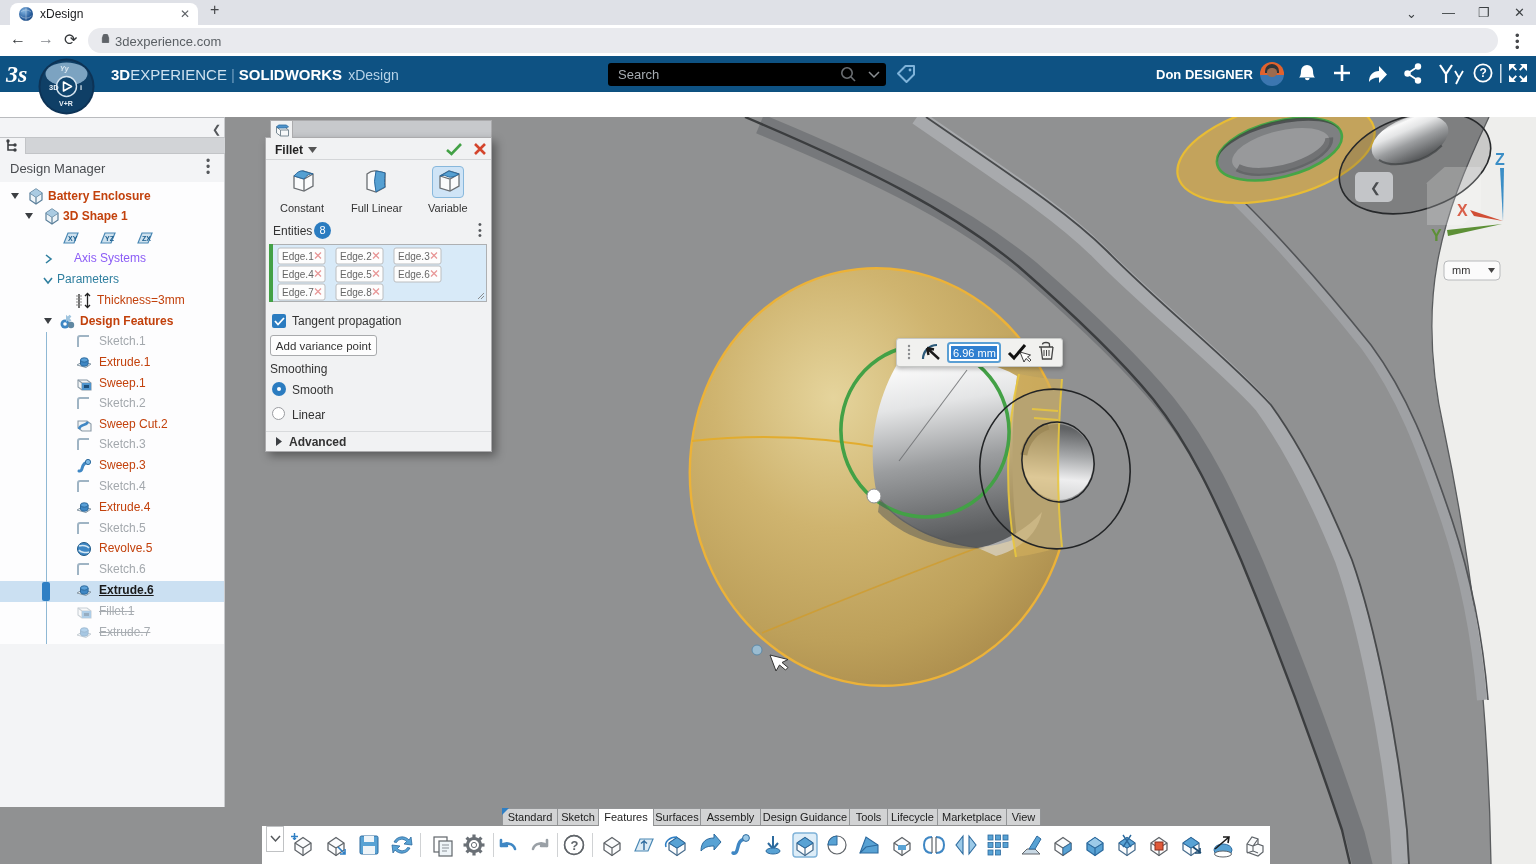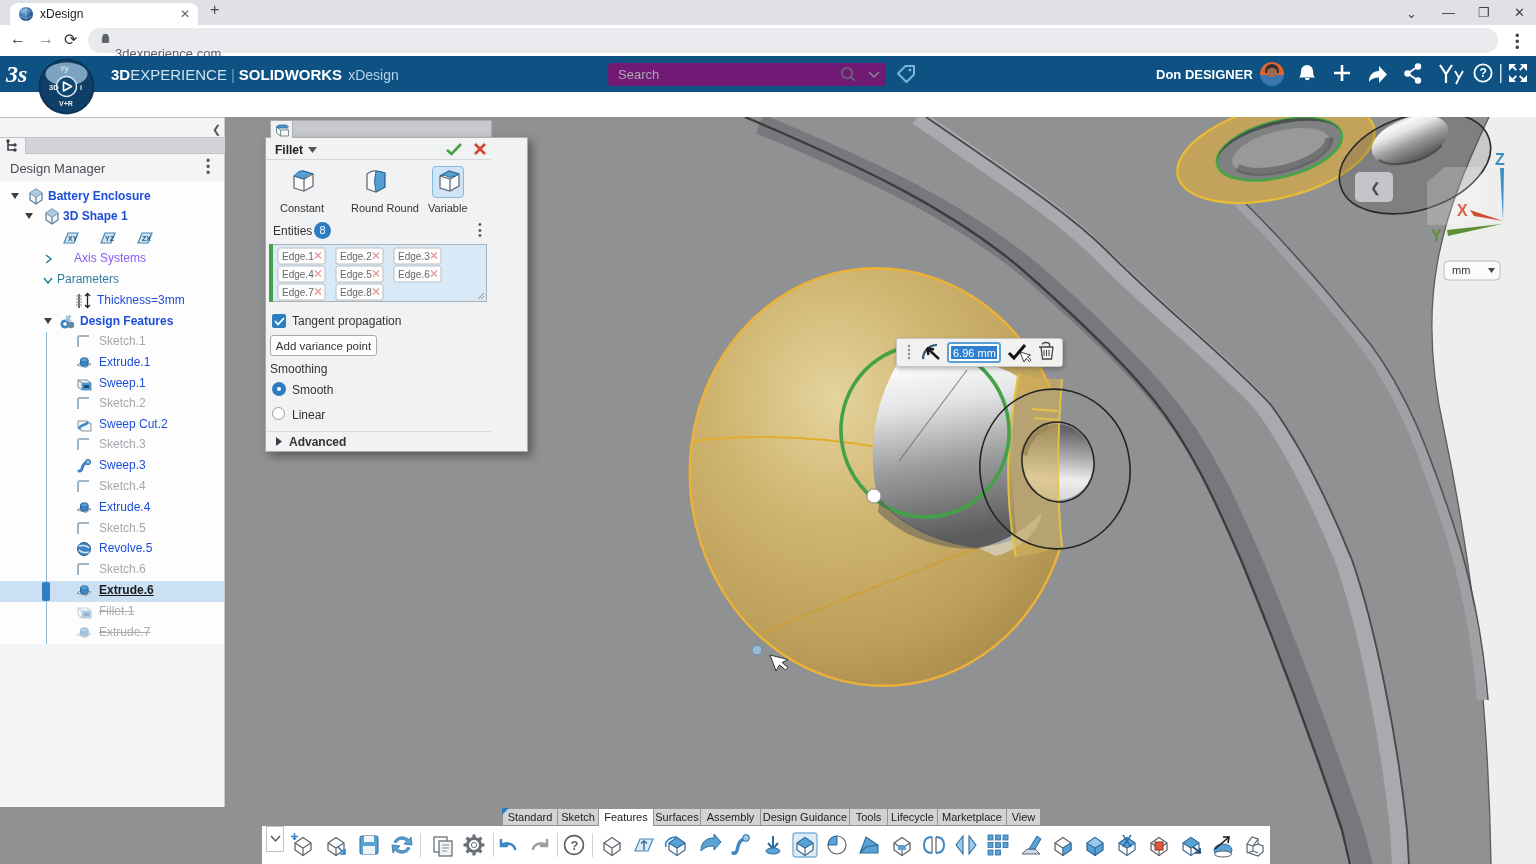--- a/index.html
+++ b/index.html
@@ -11,55 +11,55 @@
   #tab .fav { position:absolute; left:9px; top:4px; width:14px; height:14px; border-radius:50%;
       background:radial-gradient(circle at 35% 30%, #7fb2e0 0%, #2a5f9e 55%, #123a6e 100%); }
   #tab .ttl { position:absolute; left:30px; top:4px; font-size:12px; color:#202124; }
   #tab .cls { position:absolute; right:8px; top:4px; font-size:12px; color:#5f6368; }
   #newtab { position:absolute; left:210px; top:1px; font-size:16px; color:#45474a; }
   .winctl { position:absolute; top:5px; font-size:13px; color:#3c4043; }
   #toolrow { position:absolute; left:0; top:25px; width:1536px; height:31px; background:#ffffff; }
   .navbtn { position:absolute; top:30px; font-size:16px; color:#35383b; }
   #addr { position:absolute; left:88px; top:28px; width:1410px; height:25px; background:#e9eaee; border-radius:13px; }
   #addr .lock { position:absolute; left:13px; top:6px; width:9px; height:9px; }
-  #addr .url { position:absolute; left:27px; top:18px; font-size:13px; color:#5a5f64; }
+  #addr .url { position:absolute; left:27px; top:6px; font-size:13px; color:#5a5f64; }
   #dots3 { position:absolute; left:1515px; top:33px; color:#45474a; font-size:13px; letter-spacing:0; line-height:6px; }
   
   #bluebar { position:absolute; left:0; top:56px; width:1536px; height:36px; background:#0e5283; }
   #whitestrip { position:absolute; left:0; top:92px; width:1536px; height:25px; background:#ffffff; box-shadow:0 1px 2px rgba(0,0,0,.35); }
   #brand { position:absolute; left:111px; top:66px; font-size:15px; color:#fff; letter-spacing:0; }
   #brand b { font-weight:bold; }
   #brand .lt { color:#cfe2f0; font-weight:normal; }
   #brand .sep { color:#6f9cbe; font-weight:normal; padding:0 4px; }
   #brand .xd { color:#b7d3e8; font-weight:normal; font-size:14px; padding-left:6px; }
-  #searchbox { position:absolute; left:608px; top:63px; width:278px; height:23px; background:#701a75; border-radius:3px; }
+  #searchbox { position:absolute; left:608px; top:63px; width:278px; height:23px; background:#000000; border-radius:3px; }
   #searchbox .ph { position:absolute; left:10px; top:4px; font-size:13px; color:#a6acb2; }
   #userlbl { position:absolute; left:1156px; top:67px; width:120px; white-space:nowrap; font-size:13px; font-weight:bold; color:#fff; }
   #avatar { position:absolute; left:1260px; top:62px; width:24px; height:24px; border-radius:50%;
      background:linear-gradient(180deg,#e2622d 0%, #e2622d 55%, #3c76b0 55%, #3c76b0 100%); overflow:hidden; }
   #avatar .hair { position:absolute; left:5px; top:2px; width:14px; height:9px; border-radius:7px 7px 0 0; background:#303438; }
   #avatar .face { position:absolute; left:7px; top:6px; width:10px; height:9px; border-radius:45%; background:#9c6b4e; }
   
   #panel { position:absolute; left:0; top:117px; width:225px; height:690px; background:#f3f4f6; border-right:1px solid #c9cbce; border-top:1px solid #b9bbbe; }
   #panel .collapse { position:absolute; left:212px; top:5px; color:#55585c; font-size:11px; }
   #ptabs { position:absolute; left:0; top:19px; width:225px; height:17px; background:#d2d4d7; border-top:1px solid #c2c4c7; border-bottom:1px solid #c2c4c7; }
   #ptab1 { position:absolute; left:0; top:0; width:26px; height:16px; background:#f3f4f6; border-right:1px solid #c2c4c7; }
   #phead { position:absolute; left:0; top:37px; width:225px; height:27px; }
   #phead .t { position:absolute; left:10px; top:6px; font-size:13px; color:#4a4d51; }
   #phead .d { position:absolute; left:206px; top:3px; color:#55585c; font-size:12px; line-height:6px; }
   #tree { position:absolute; left:0; top:64px; width:224px; height:462px; background:#fdfdfe; }
-  .trow { position:absolute; height:20px; font-size:12px; color:#1d4ed8; white-space:nowrap; }
+  .trow { position:absolute; height:20px; font-size:12px; color:#c2410c; white-space:nowrap; }
   .trow.b { font-weight:bold; }
   .trow.gray { color:#a3a8ad; }
   .trow.strike { color:#a8adb2; text-decoration:line-through; }
   #hl { position:absolute; left:0; top:463px; width:224px; height:21px; background:#cbe0f2; }
   #hlmark { position:absolute; left:42px; top:464px; width:8px; height:19px; background:#2f7fc4; border-radius:2px; }
   #vline { position:absolute; left:46px; top:214px; width:1px; height:312px; background:#8fb8d4; }
   
-  #dlg { position:absolute; left:265px; top:137px; width:263px; height:315px; background:#f1f2f3; border:1px solid #ababad; box-shadow:4px 4px 9px rgba(0,0,0,.38); }
+  #dlg { position:absolute; left:265px; top:137px; width:227px; height:315px; background:#f1f2f3; border:1px solid #ababad; box-shadow:4px 4px 9px rgba(0,0,0,.38); }
   #dlgtab { position:absolute; left:270px; top:120px; width:23px; height:18px; background:#f1f2f3; border:1px solid #ababad; border-bottom:none; z-index:5; }
   #dlgtabstrip { position:absolute; left:293px; top:120px; width:199px; height:17px; background:#c7c9cc; border-top:1px solid #ababad; border-right:1px solid #ababad; }
   .dlgrow { position:absolute; font-size:12px; color:#333; }
   
   #tabrow { position:absolute; left:0; top:808px; width:1536px; height:17px; }
   .btab { position:absolute; top:0; height:17px; background:#d2d3d4; border:1px solid #929496; border-bottom:none; font-size:11px; color:#1c1c1c; text-align:center; line-height:16px; }
   .btab.sel { background:#fff; height:18px; z-index:3; }
   #iconbar { position:absolute; left:262px; top:826px; width:1008px; height:38px; background:#fff; }
 </style>
 </head>
@@ -467,21 +467,21 @@
       <path d="M13 3 q7 1 9 2 q-1 12 0 14 q-8 4 -9 5 q-3 -11 0 -21 Z" fill="#55a0d2" stroke="#2c6a9e" stroke-width="1"></path>
     </g>
 
     <g transform="translate(146,0)">
       <path d="M4 8 l9 -5 l10 3 v12 l-9 5 l-10 -3 Z" fill="#fafbfc" stroke="#6a6e72" stroke-width="1.3"></path>
       <path d="M4 8 l10 3 l9 -5 M14 11 v12" stroke="#6a6e72" stroke-width="1.3" fill="none"></path>
       <path d="M4 8 l9 -5 l10 3 q-7 4 -10 3 q-5 -3 -9 -1 Z" fill="#55a0d2" stroke="#2c6a9e" stroke-width="1"></path>
     </g>
   </svg>
   <div class="dlgrow" style="left:14px;top:64px;font-size:11px;">Constant</div>
-  <div class="dlgrow" style="left:85px;top:64px;font-size:11px;">Round Round</div>
+  <div class="dlgrow" style="left:85px;top:64px;font-size:11px;">Full Linear</div>
   <div class="dlgrow" style="left:162px;top:64px;font-size:11px;">Variable</div>
 
   <div class="dlgrow" style="left:7px;top:86px;">Entities</div>
   <div class="abs" style="left:48px;top:84px;width:17px;height:17px;border-radius:50%;background:#2b7cc0;color:#fff;font-size:11px;text-align:center;line-height:17px;">8</div>
   <div class="abs" style="left:212px;top:84px;color:#55585c;font-size:11px;line-height:5.5px;">•<br>•<br>•</div>
   <div class="abs" style="left:3px;top:106px;width:218px;height:58px;background:#d8eaf8;border:1px solid #aeb0b2;"></div>
   <div class="abs" style="left:3px;top:106px;width:4px;height:58px;background:#43a146;"></div>
   <svg class="abs" style="left:3px;top:106px;" width="218" height="58" viewBox="0 0 218 58">
     <g font-size="10" font-family="Liberation Sans">
 

